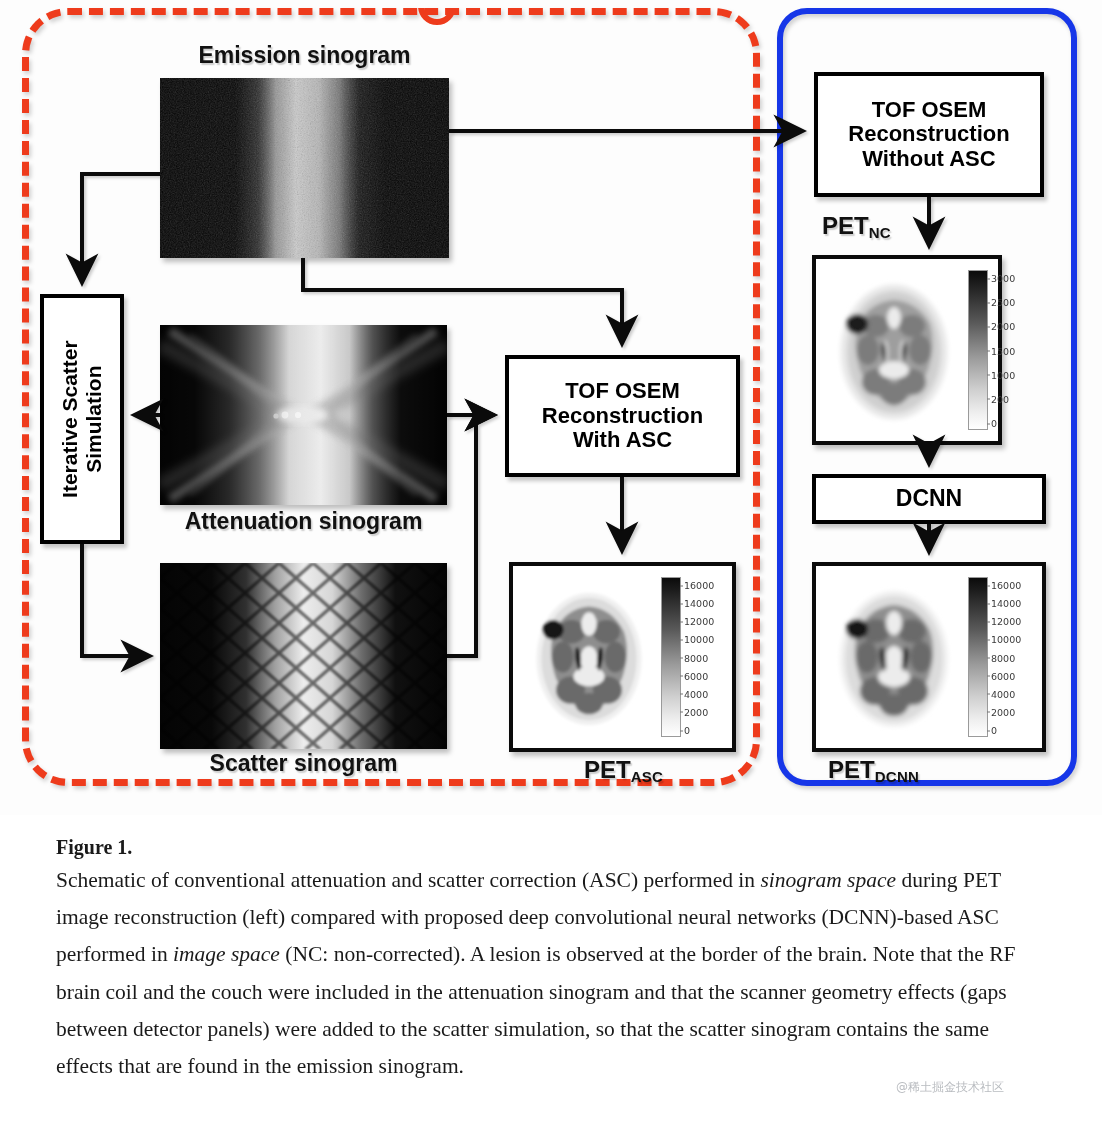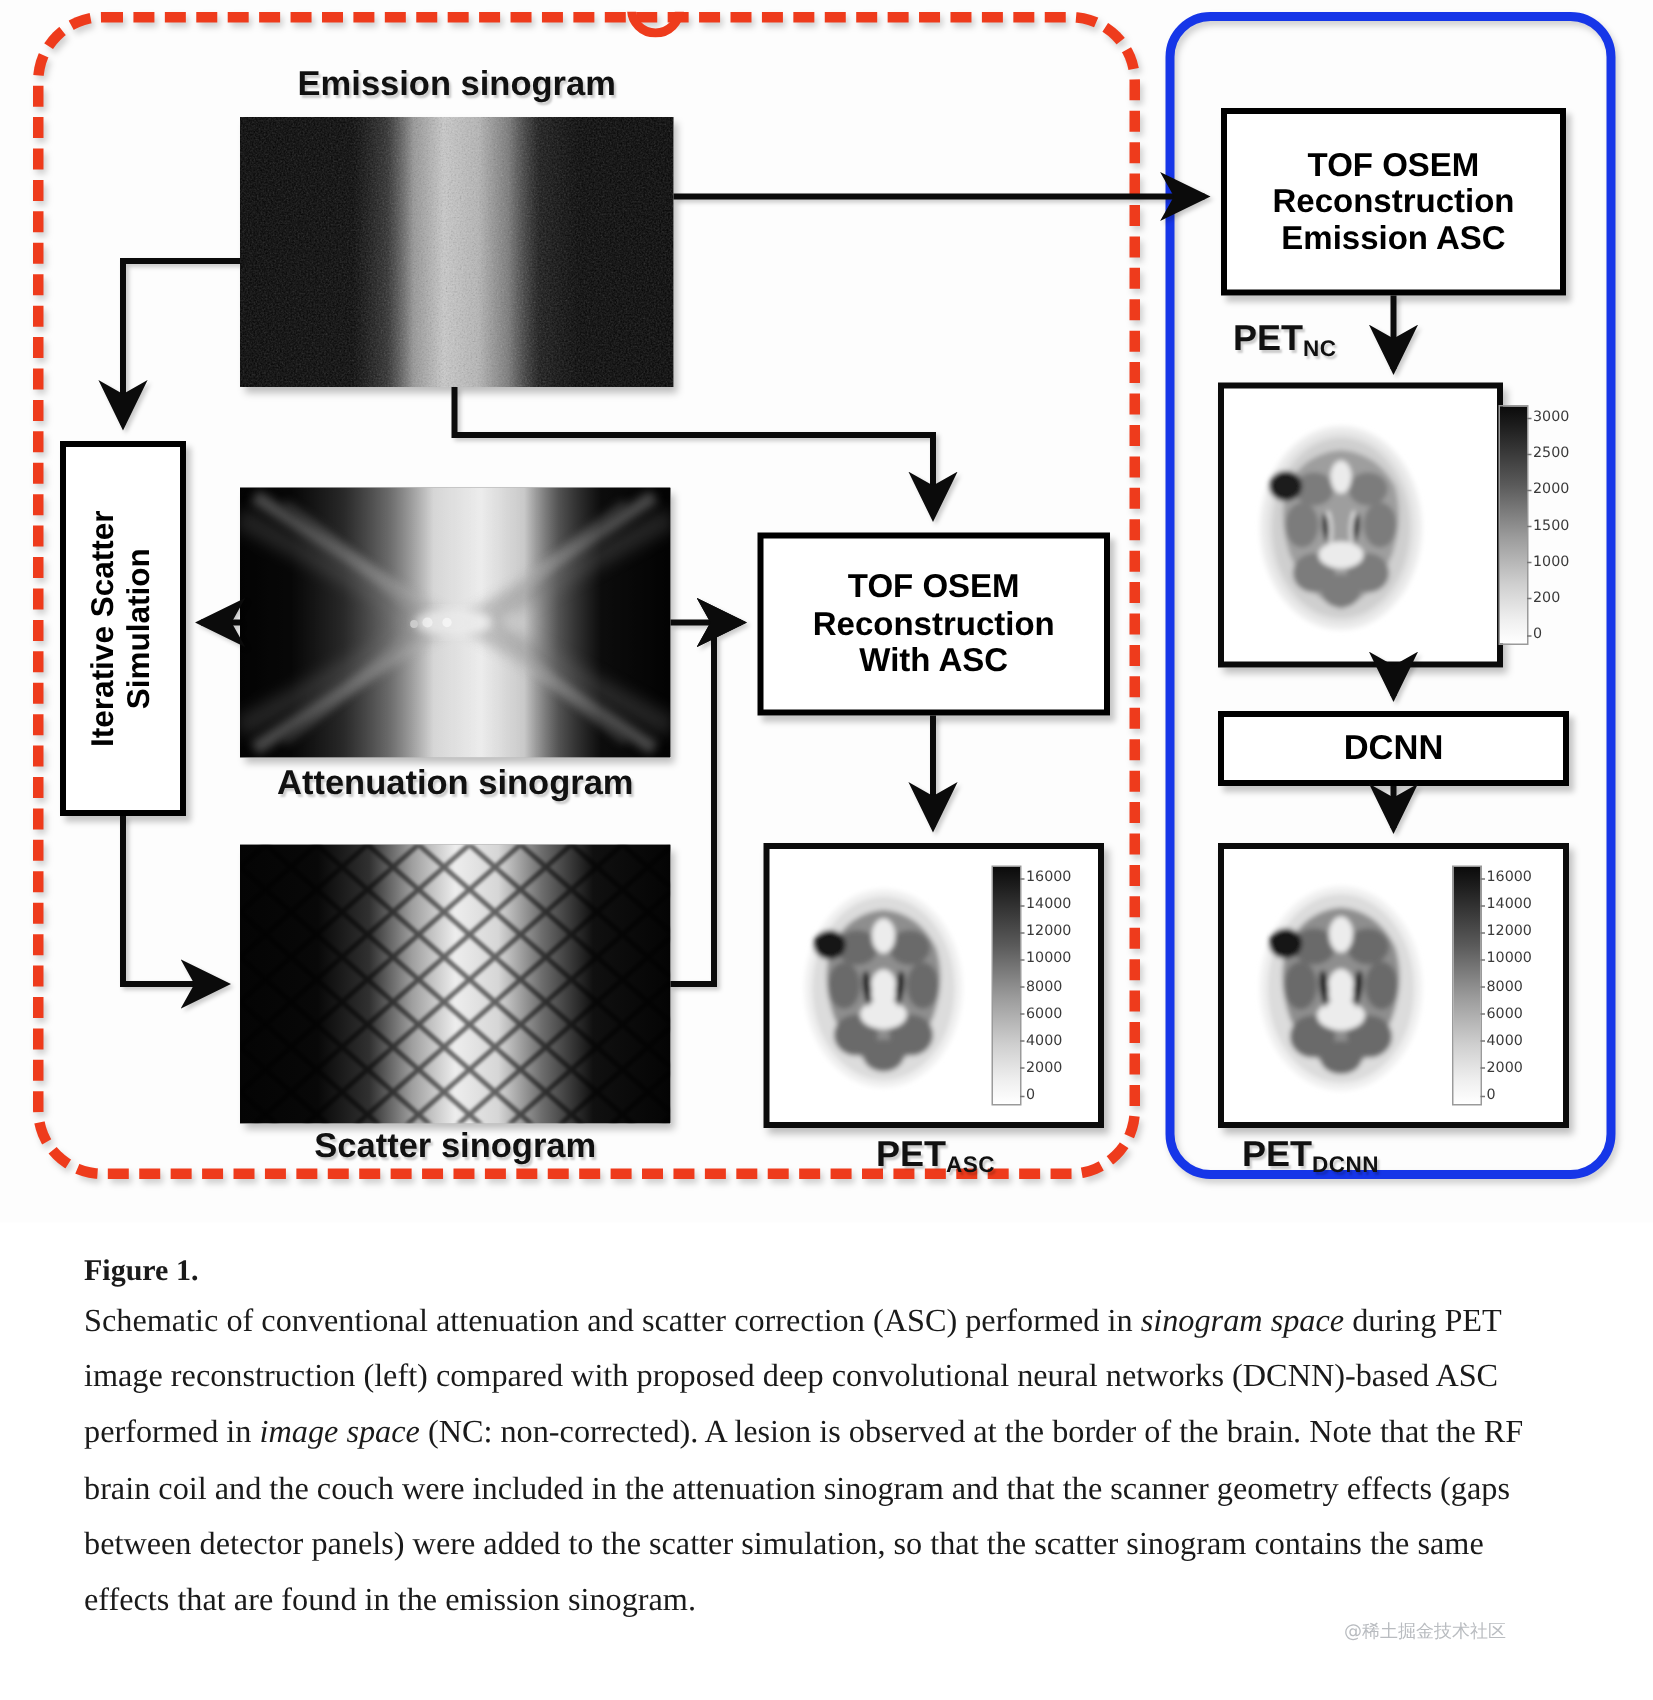--- a/index.html
+++ b/index.html
@@ -46,21 +46,21 @@
   
   .slabel{position:absolute;font-size:23px;font-weight:bold;color:#111;
       text-align:center;text-shadow:1.5px 2px 1.5px rgba(0,0,0,.20);white-space:nowrap;}
   #lbl-emission{left:160px;top:42px;width:289px;}
   #lbl-atten{left:152px;top:508px;width:303px;}
   #lbl-scatter{left:160px;top:750px;width:287px;}
 
   
   .petframe{position:absolute;background:#fff;border:4px solid #0b0b0b;box-sizing:border-box;
       box-shadow:3px 4px 5px rgba(0,0,0,.25);display:flex;align-items:center;}
-  #pet-nc-frame{left:812px;top:255px;width:190px;height:190px;gap:31px;}
+  #pet-nc-frame{left:812px;top:255px;width:190px;height:190px;}
   #pet-asc-frame{left:509px;top:562px;width:227px;height:190px;}
   #pet-dcnn-frame{left:812px;top:562px;width:234px;height:190px;}
 
   .brain{flex:0 0 auto;margin-left:8px;}
   .cbarwrap{display:flex;align-items:stretch;margin-left:4px;height:160px;}
   .cbar{width:20px;border:1px solid #9a9a9a;box-sizing:border-box;
       background:linear-gradient(to bottom,#0b0b0b 0%,#1d1d1d 8%,#5a5a5a 33%,
                  #9b9b9b 55%,#cfcfcf 75%,#efefef 90%,#ffffff 100%);}
   .cticks{position:relative;width:46px;}
   .ctick{position:absolute;left:3px;font-size:9.5px;color:#3a3a3a;
@@ -221,21 +221,21 @@
       <span>TOF OSEM</span><br>
       <span>Reconstruction</span><br>
       <span>With ASC</span>
     </div>
   </div>
 
   <div class="pbox" id="box-tof-noasc">
     <div>
       <span>TOF OSEM</span><br>
       <span>Reconstruction</span><br>
-      <span>Emission ASC</span>
+      <span>Without ASC</span>
     </div>
   </div>
 
   <div class="pbox" id="box-dcnn">
     <span>DCNN</span>
   </div>
 
   <div class="petlabel" id="lbl-petnc">
     <span>PET</span><sub>NC</sub>
   </div>

